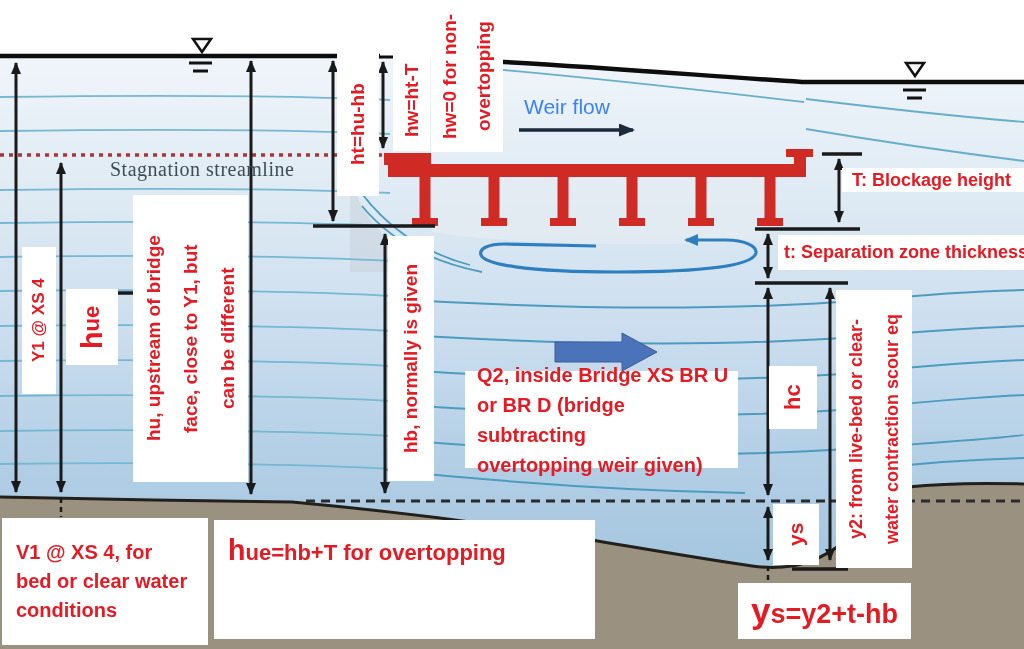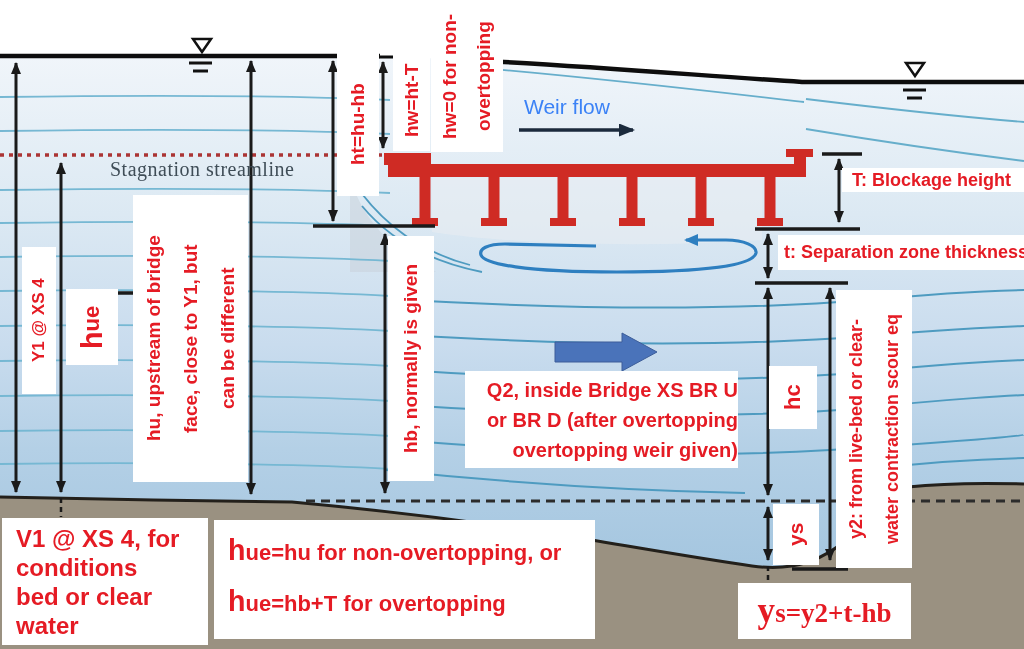--- a/index.html
+++ b/index.html
@@ -191,47 +191,46 @@
 </div>
 
 <div class="lbl" style="left:842px;top:168px;width:182px;height:24px;font-size:18px;padding-left:10px;box-sizing:border-box;white-space:nowrap;">
   <div>T: Blockage height</div>
 </div>
 
 <div class="lbl" style="left:778px;top:235px;width:246px;height:35px;font-size:18px;padding-left:6px;box-sizing:border-box;white-space:nowrap;">
   <div>t: Separation zone thickness</div>
 </div>
 
-<div class="lbl" style="left:465px;top:371px;width:273px;height:97px;font-size:20px;line-height:30px;box-sizing:border-box;align-items:flex-end;">
+<div class="lbl" style="left:465px;top:371px;width:273px;height:97px;font-size:20px;line-height:30px;padding-left:12px;box-sizing:border-box;">
   <div>Q2, inside Bridge XS BR U</div>
-  <div>or BR D (after overtopping</div>
+  <div>or BR D (bridge subtracting</div>
   <div>overtopping weir given)</div>
 </div>
 
 <div class="lbl vert" style="left:769px;top:366px;width:48px;height:63px;font-size:22px;">
   <div>hc</div>
 </div>
 
 <div class="lbl vert" style="left:773px;top:504px;width:46px;height:61px;font-size:21px;">
   <div>ys</div>
 </div>
 
 <div class="lbl vert" style="left:836px;top:290px;width:76px;height:278px;font-size:18px;line-height:36px;">
   <div>y2: from live-bed or clear-</div>
   <div>water contraction scour eq</div>
 </div>
 
-<div class="lbl" style="left:2px;top:518px;width:206px;height:127px;font-size:24px;line-height:29px;padding-left:14px;box-sizing:border-box;">
+<div class="lbl" style="left:2px;top:518px;width:206px;height:127px;font-size:20px;line-height:29px;padding-left:14px;box-sizing:border-box;">
   <div>V1 @ XS 4, for</div>
+  <div>bed or clear water</div>
   <div>conditions</div>
-  <div>bed or clear water</div>
 </div>
 
 <div class="lbl biglead" style="left:214px;top:520px;width:381px;height:119px;font-size:22px;line-height:48px;padding-left:14px;box-sizing:border-box;justify-content:flex-start;padding-top:6px;">
-  <div>hue=hu for non-overtopping, or</div>
   <div>hue=hb+T for overtopping</div>
 </div>
 
-<div class="lbl biglead" style="left:738px;top:583px;width:173px;height:56px;font-size:27px;align-items:center;font-family:Liberation Serif, serif;">
+<div class="lbl biglead" style="left:738px;top:583px;width:173px;height:56px;font-size:27px;align-items:center;">
   <div>ys=y2+t-hb</div>
 </div>
 
 </div>
 
 </body></html>

